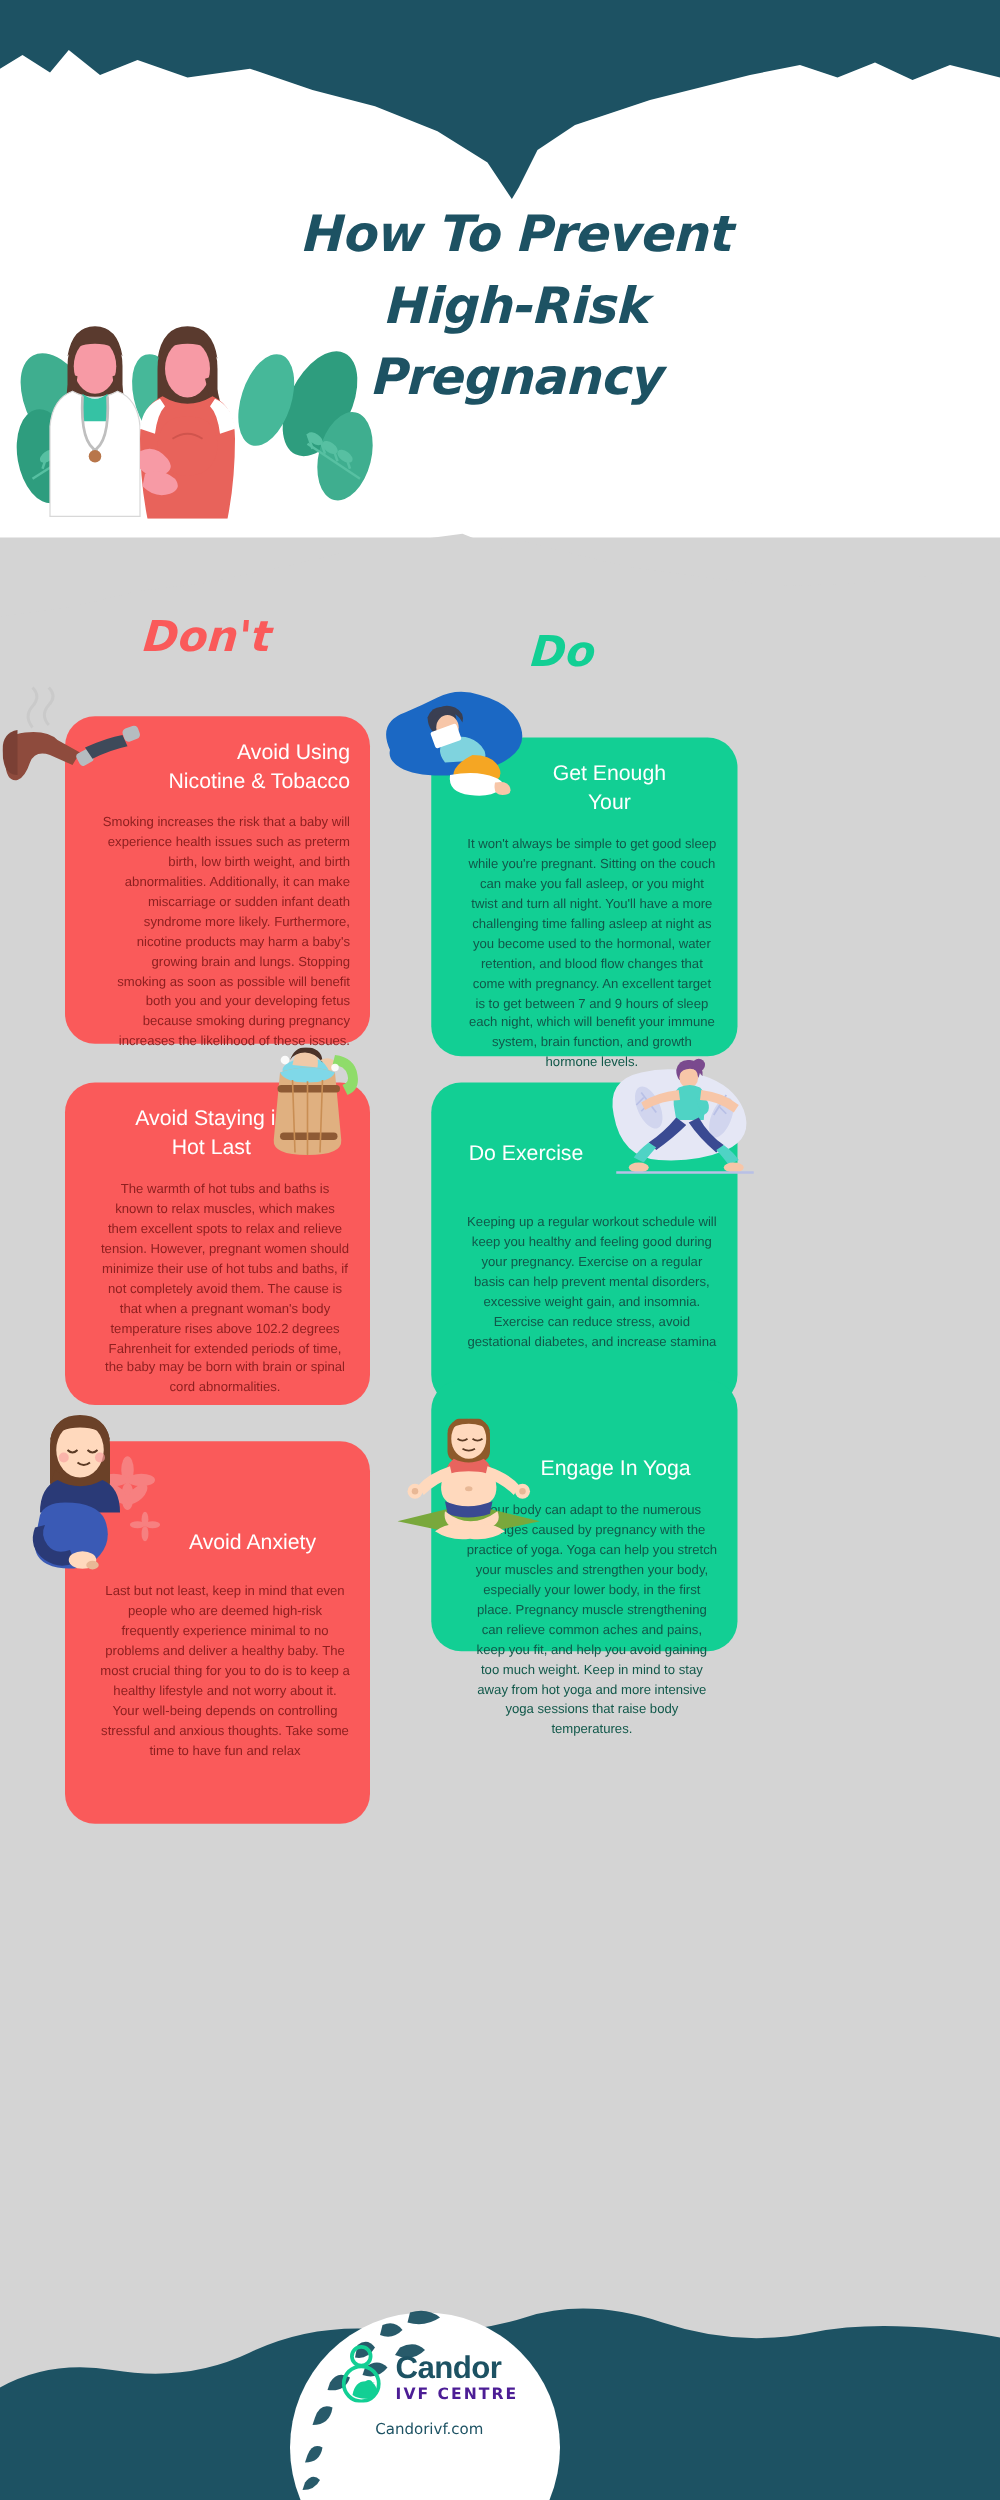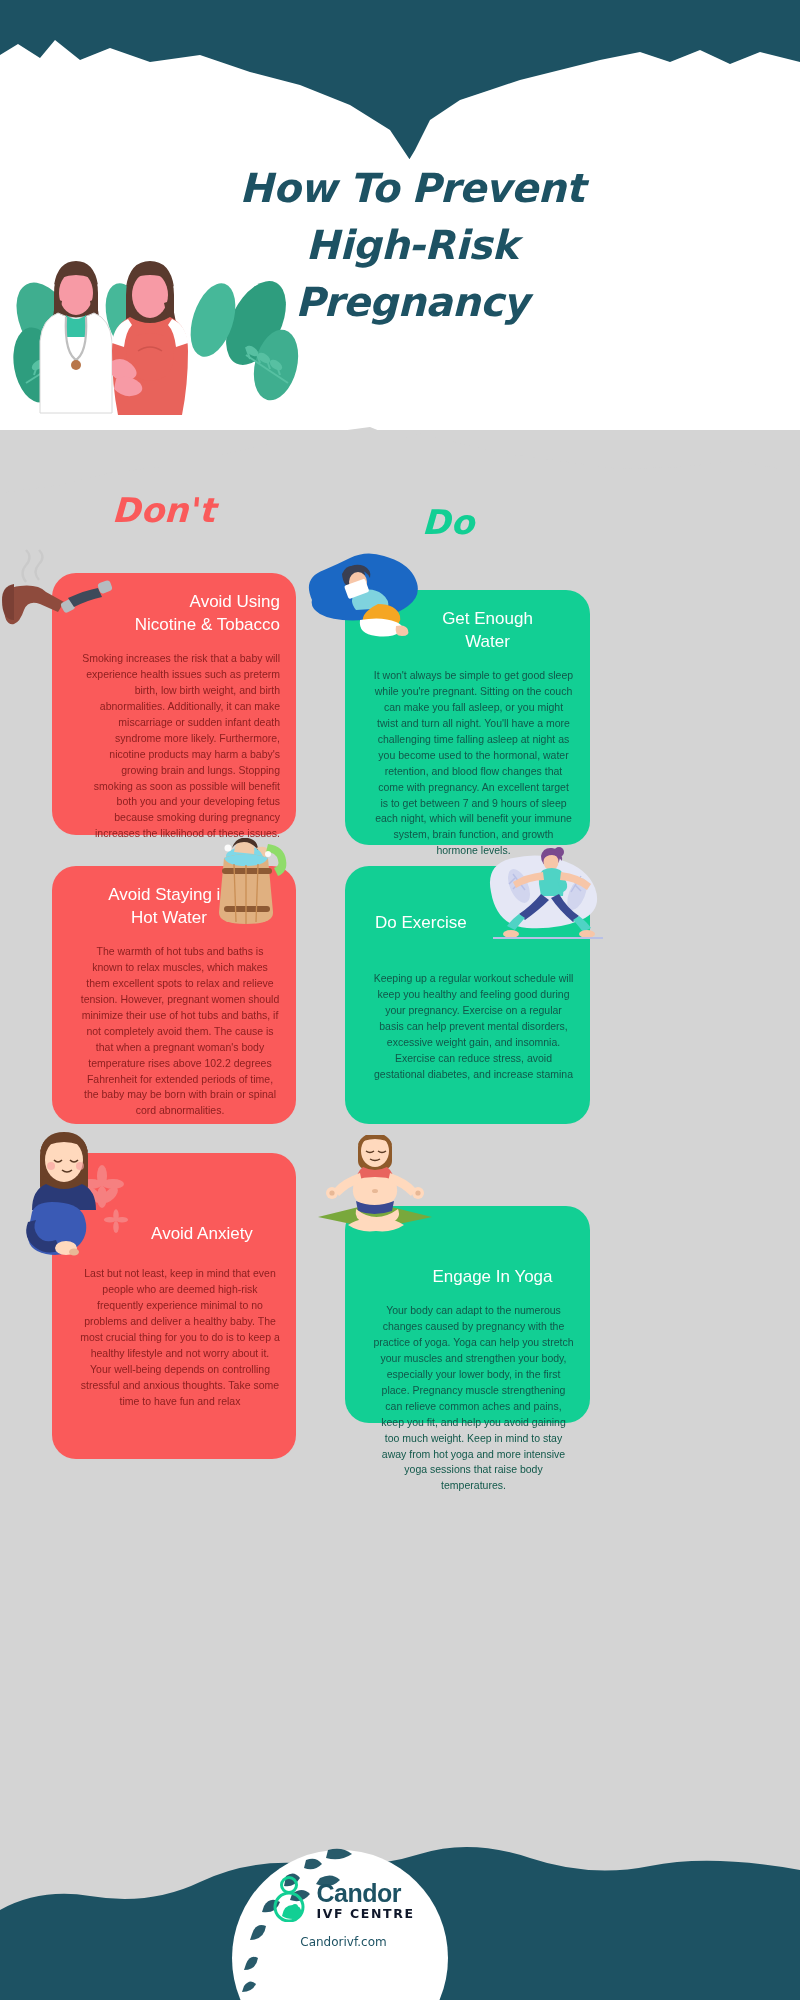--- a/index.html
+++ b/index.html
@@ -74,21 +74,21 @@
   }
   .card.red .card-body   { color:#8e2020; }
   .card.green .card-body { color:#11584a; }
 
   
   #card-nicotine { left:52px;  top:573px;  width:244px; height:262px;text-align:right; }
   #card-sleep    { left:345px; top:590px;  width:245px; height:255px; }
   #card-hotwater { left:52px;  top:866px;  width:244px; height:258px; }
   #card-exercise { left:345px; top:866px;  width:245px; height:258px; }
   #card-anxiety  { left:52px;  top:1153px; width:244px; height:306px; }
-  #card-yoga     { left:345px; top:1206px; width:245px; height:217px; }
+  #card-yoga     { left:345px; top:1104px; width:245px; height:217px; }
 
   #card-sleep .card-title { padding-left:40px; }
   #card-exercise .card-title { text-align:left; padding-left:14px; padding-top:28px; }
   #card-hotwater .card-title { padding-right:10px; }
   #card-anxiety  .card-title { padding-top:52px; padding-left:56px; }
   #card-yoga     .card-title { padding-top:42px; padding-left:50px; text-align:center;}
   #card-exercise .card-body { padding-top:22px; }
   #card-anxiety  .card-body { padding-top:6px; }
 
   
@@ -114,21 +114,21 @@
     z-index:6; display:flex; flex-direction:column; align-items:center;
   }
   .logo-row { display:flex; align-items:center; gap:6px; }
   .logo-text { display:flex; flex-direction:column; align-items:flex-start; line-height:1; }
   .logo-name {
     font-family:Liberation Sans, sans-serif;
     font-size:25px; font-weight:bold; color:#1d5263; letter-spacing:-0.5px;
   }
   .logo-sub {
     font-family:"DejaVu Sans", sans-serif;
-    font-size:12.5px; font-weight:bold; color:#0f172a; letter-spacing:1.6px;
+    font-size:12.5px; font-weight:bold; color:#4c1d95; letter-spacing:1.6px;
     margin-top:2px;
   }
   .logo-url {
     font-family:"DejaVu Sans", sans-serif;
     font-size:12px; font-weight:normal; color:#1d5263; margin-top:9px;
   }
 </style>
 </head>
 <body>
 
@@ -408,29 +408,29 @@
     <div class="card-title">
         <span style="display:block">Avoid Using</span>
         <span style="display:block">Nicotine &amp; Tobacco</span>
       </div>
     <div class="card-body">Smoking increases the risk that a baby will experience health issues such as preterm birth, low birth weight, and birth abnormalities. Additionally, it can make miscarriage or sudden infant death syndrome more likely. Furthermore, nicotine products may harm a baby's growing brain and lungs. Stopping smoking as soon as possible will benefit both you and your developing fetus because smoking during pregnancy increases the likelihood of these issues.</div>
   </div>
 
   <div class="card green" id="card-sleep">
     <div class="card-title">
         <span style="display:block">Get Enough</span>
-        <span style="display:block">Water</span>
+        <span style="display:block">Your</span>
       </div>
     <div class="card-body">It won't always be simple to get good sleep while you're pregnant. Sitting on the couch can make you fall asleep, or you might twist and turn all night. You'll have a more challenging time falling asleep at night as you become used to the hormonal, water retention, and blood flow changes that come with pregnancy. An excellent target is to get between 7 and 9 hours of sleep each night, which will benefit your immune system, brain function, and growth hormone levels.</div>
   </div>
 
   <div class="card red" id="card-hotwater">
     <div class="card-title">
         <span style="display:block">Avoid Staying in</span>
-        <span style="display:block">Hot Water</span>
+        <span style="display:block">Hot Last</span>
       </div>
     <div class="card-body">The warmth of hot tubs and baths is known to relax muscles, which makes them excellent spots to relax and relieve tension. However, pregnant women should minimize their use of hot tubs and baths, if not completely avoid them. The cause is that when a pregnant woman's body temperature rises above 102.2 degrees Fahrenheit for extended periods of time, the baby may be born with brain or spinal cord abnormalities.</div>
   </div>
 
   <div class="card green" id="card-exercise">
     <div class="card-title">Do Exercise</div>
     <div class="card-body">Keeping up a regular workout schedule will keep you healthy and feeling good during your pregnancy. Exercise on a regular basis can help prevent mental disorders, excessive weight gain, and insomnia. Exercise can reduce stress, avoid gestational diabetes, and increase stamina</div>
   </div>
 
   <div class="card red" id="card-anxiety">

